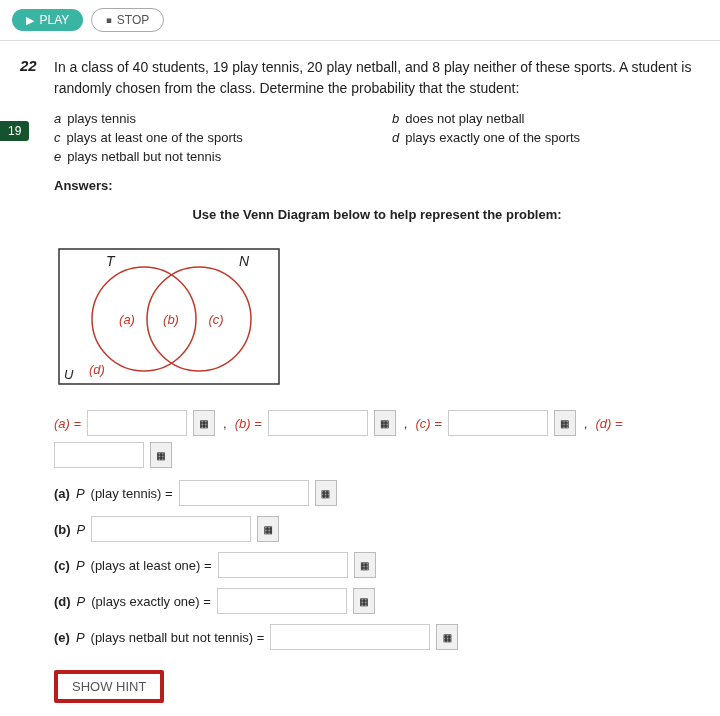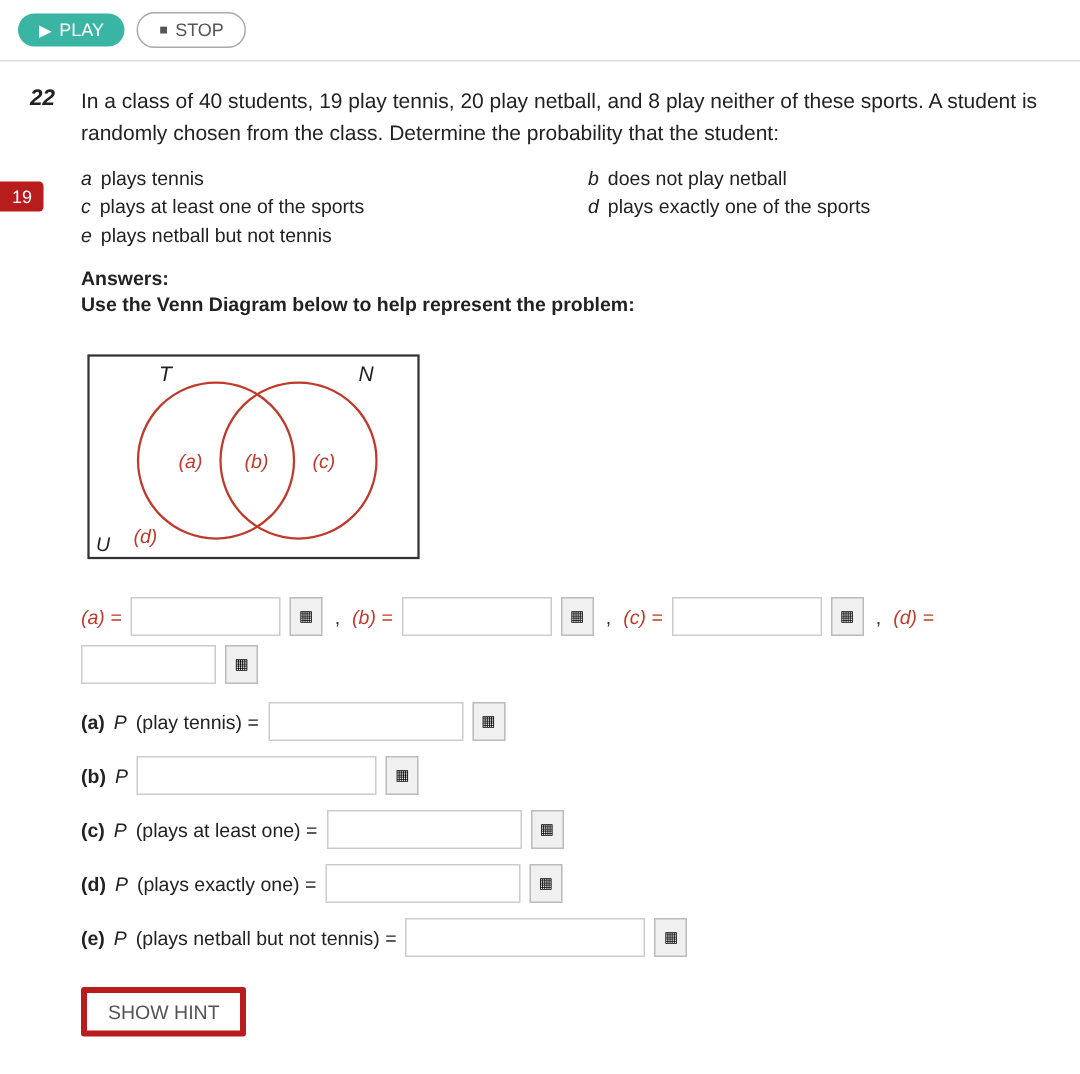--- a/index.html
+++ b/index.html
@@ -51,21 +51,21 @@
     .content {
       padding: 16px 20px;
       position: relative;
     }
 
     
     .q-number-badge {
       position: absolute;
       left: 0;
       top: 80px;
-      background: #b91c1c;
+      background: #14532d;
       color: #fff;
       font-size: 12px;
       padding: 3px 8px;
       border-radius: 0 3px 3px 0;
     }
 
     
     .question-header {
       display: flex;
       gap: 10px;
@@ -104,26 +104,27 @@
     }
 
     
     .answers-section {
       margin-left: 34px;
       margin-top: 14px;
     }
     .answers-title {
       font-weight: bold;
       font-size: 13px;
-      margin-bottom: 2px;
+      margin-bottom: 14px;
     }
     .venn-instruction {
       font-size: 13px;
       font-weight: bold;
       margin-bottom: 12px;
+      text-align: center;
     }
 
     
     .venn-container {
       margin-bottom: 16px;
     }
 
     
     .input-row {
       display: flex;

